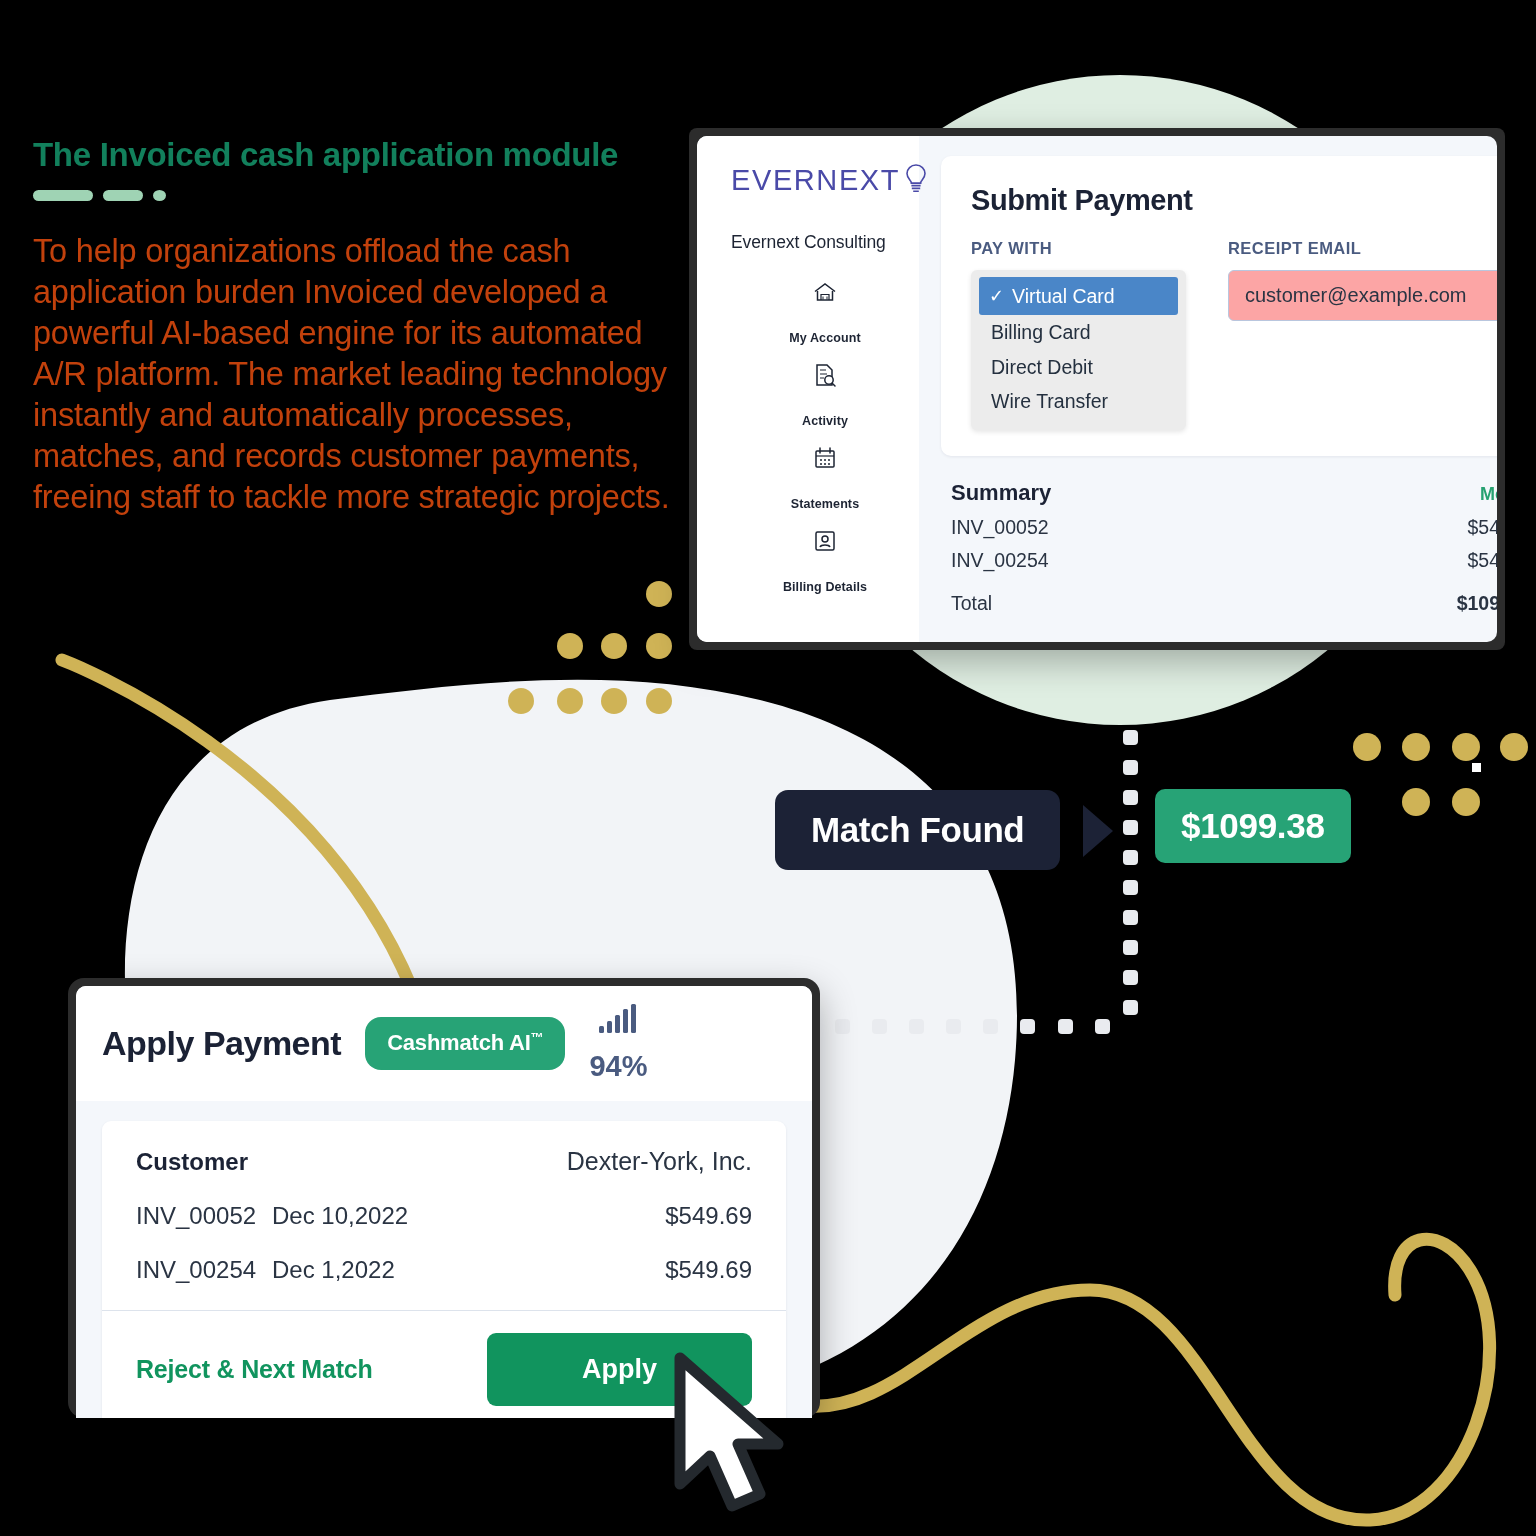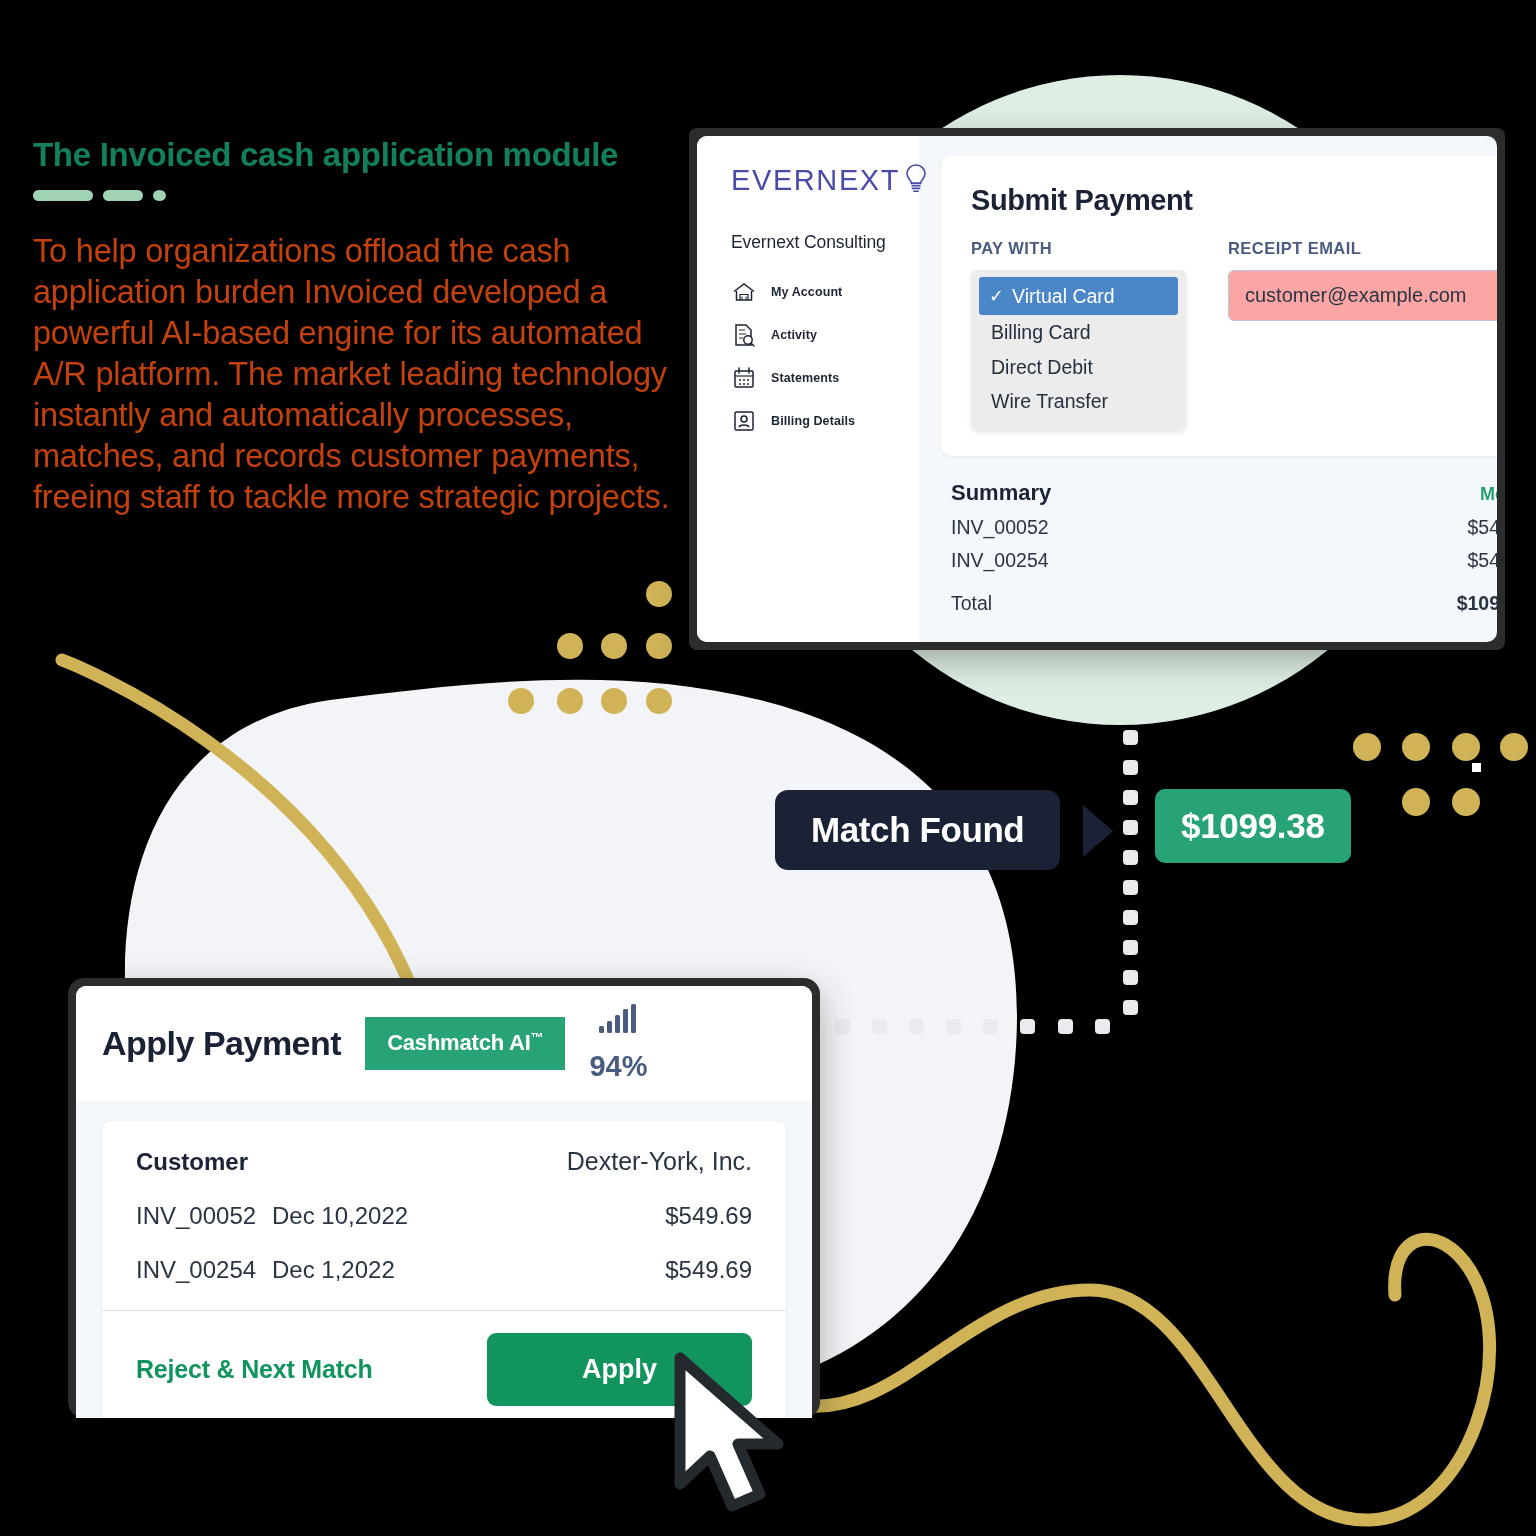--- a/index.html
+++ b/index.html
@@ -48,21 +48,21 @@
   .logo-row{display:flex;align-items:flex-start;gap:2px;}
   .logo-text{
     color:#4a4aa8;font-size:29px;letter-spacing:1.6px;font-weight:400;
     font-family:"Liberation Sans", sans-serif;line-height:1;
   }
   .bulb{margin-left:1px;margin-top:-3px;}
   .org-name{
     margin-top:34px;color:#1d2433;font-size:17.5px;font-weight:400;letter-spacing:-0.1px;
   }
   .nav{margin-top:26px;display:flex;flex-direction:column;gap:17px;}
-  .nav-item{display:flex;align-items:center;gap:14px;cursor:pointer;}
+  .nav-item{display:flex;align-items:center;gap:26px;cursor:pointer;flex-direction:column;}
   .nav-ico{width:26px;height:26px;flex:0 0 26px;display:block;}
   .nav-label{font-size:12.5px;font-weight:700;color:#1d2433;letter-spacing:.1px;}
 
   .main{flex:1;padding:20px 22px 0 22px;box-sizing:border-box;}
   .card{
     background:#fff;border-radius:10px;padding:28px 30px 26px 30px;
     box-shadow:0 1px 3px rgba(20,30,60,.08);
   }
   .card-title{font-size:29px;font-weight:700;color:#1b2235;margin:0 0 22px 0;letter-spacing:-0.4px;}
   .fields{display:flex;gap:42px;}
@@ -119,21 +119,21 @@
     box-shadow:0 14px 36px rgba(0,0,0,.30);
   }
   .apply-inner{
     width:100%;height:100%;background:#f4f7fb;border-radius:10px 10px 0 0;overflow:hidden;
   }
   .apply-head{
     background:#fff;display:flex;align-items:center;padding:18px 26px;gap:24px;
   }
   .apply-title{font-size:34px;font-weight:700;color:#1b2235;letter-spacing:-0.5px;flex:0 0 auto;}
   .ai-badge{
-    background:#27a376;color:#fff;border-radius:0;padding:13px 22px;
+    background:#27a376;color:#fff;border-radius:16px;padding:13px 22px;
     font-size:22px;font-weight:700;letter-spacing:-0.2px;white-space:nowrap;cursor:pointer;
   }
   .tm{font-size:13px;vertical-align:super;}
   .score{display:flex;align-items:center;gap:9px;color:#4a5b80;font-size:29px;font-weight:700;flex-direction:column;}
   .apply-body{padding:20px 26px 0 26px;}
   .apply-card{
     background:#fff;border-radius:9px;padding:26px 34px 0 34px;
     box-shadow:0 1px 3px rgba(20,30,60,.08);
   }
   .cust-row{display:flex;justify-content:space-between;align-items:baseline;}

